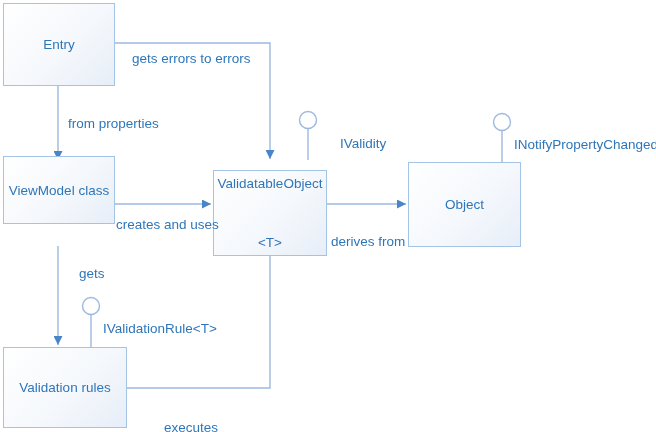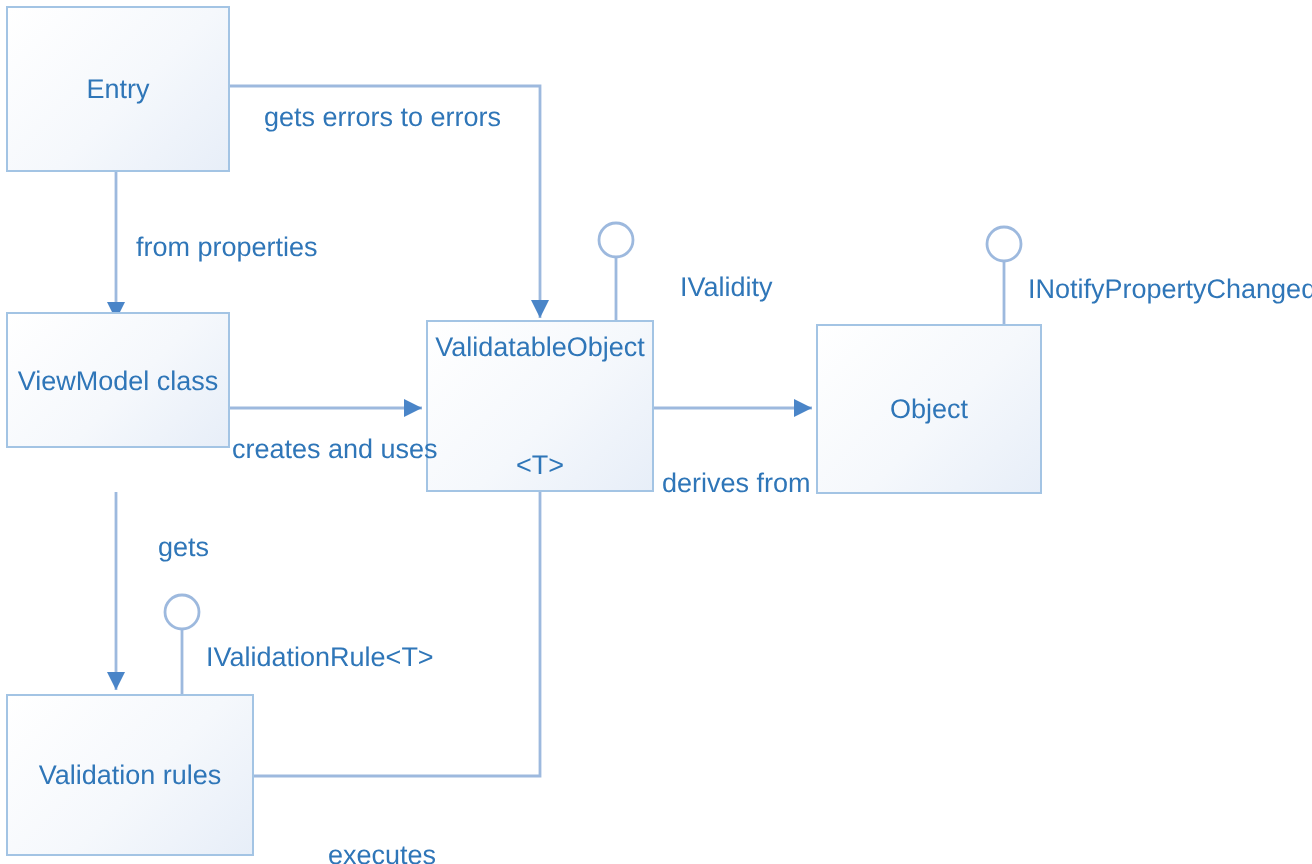--- a/index.html
+++ b/index.html
@@ -54,21 +54,21 @@
   </svg>
 
   <div class="node" style="left:3px;top:3px;width:112px;height:83px;">
     <span>Entry</span>
   </div>
 
   <div class="node" style="left:3px;top:156px;width:112px;height:68px;">
     <span>ViewModel class</span>
   </div>
 
-  <div class="node" style="left:213px;top:160px;width:114px;height:86px;gap:42px;">
+  <div class="node" style="left:213px;top:170px;width:114px;height:86px;gap:42px;">
     <span>ValidatableObject</span>
     <span>&lt;T&gt;</span>
   </div>
 
   <div class="node" style="left:408px;top:162px;width:113px;height:85px;">
     <span>Object</span>
   </div>
 
   <div class="node" style="left:3px;top:347px;width:124px;height:81px;">
     <span>Validation rules</span>

